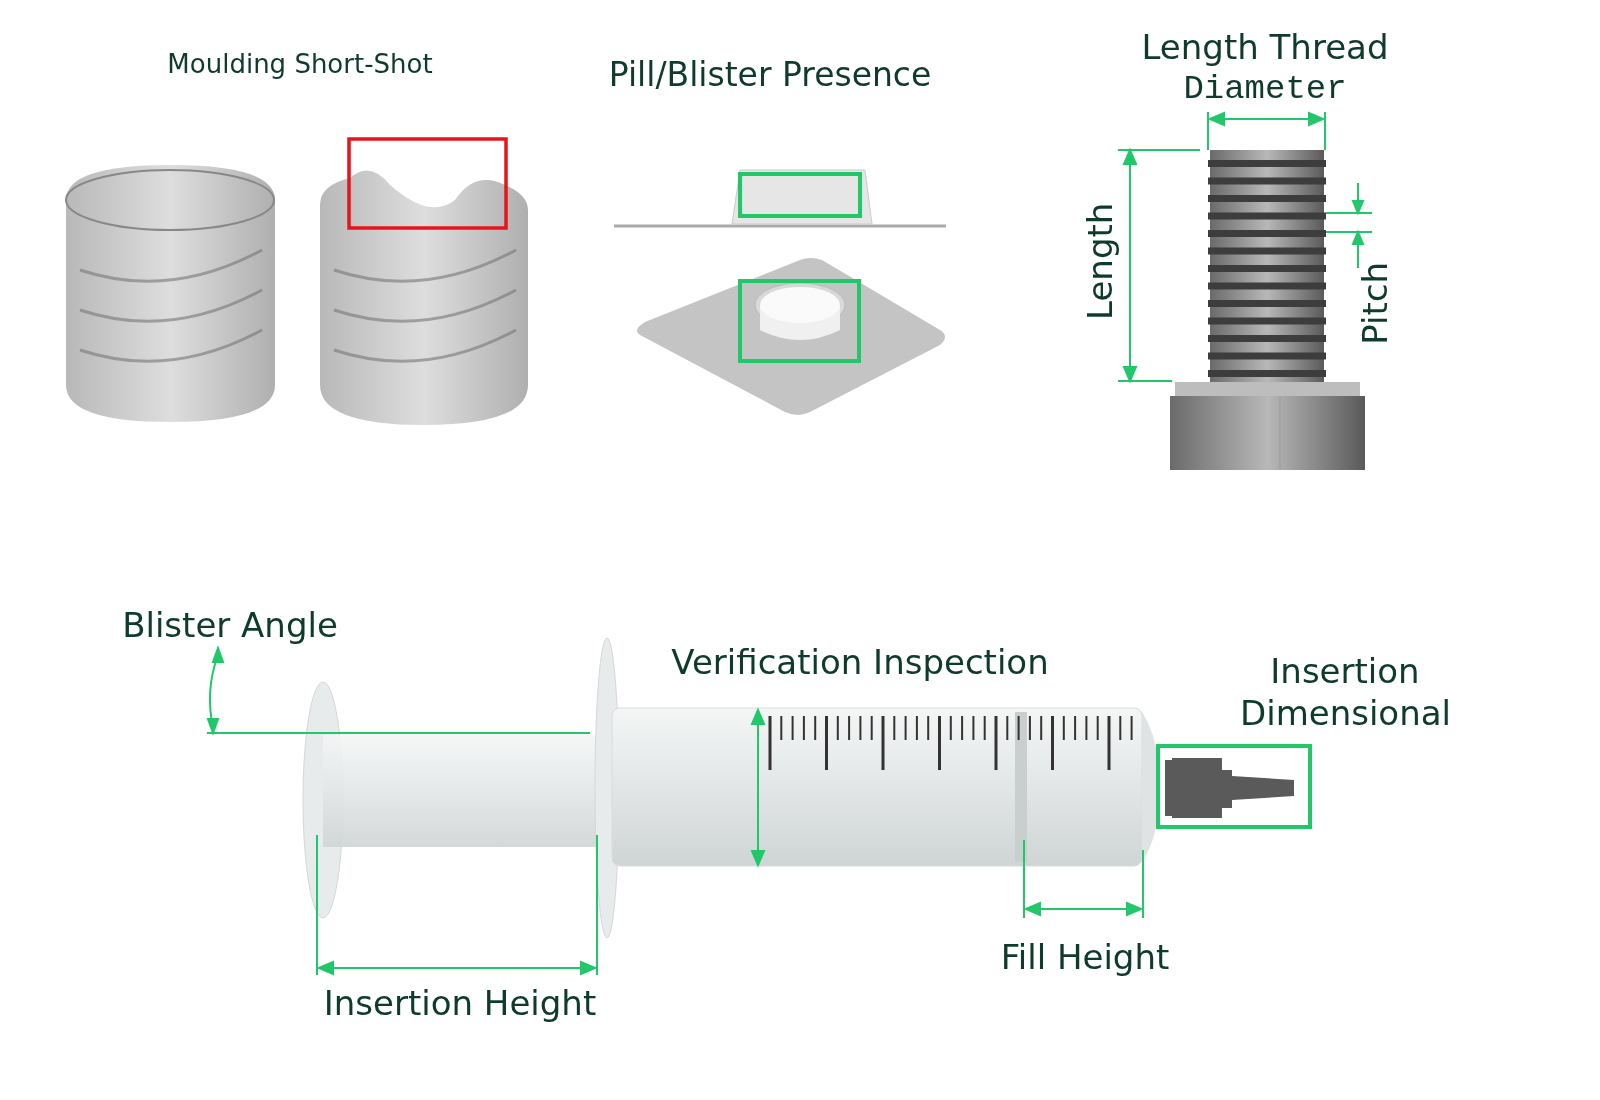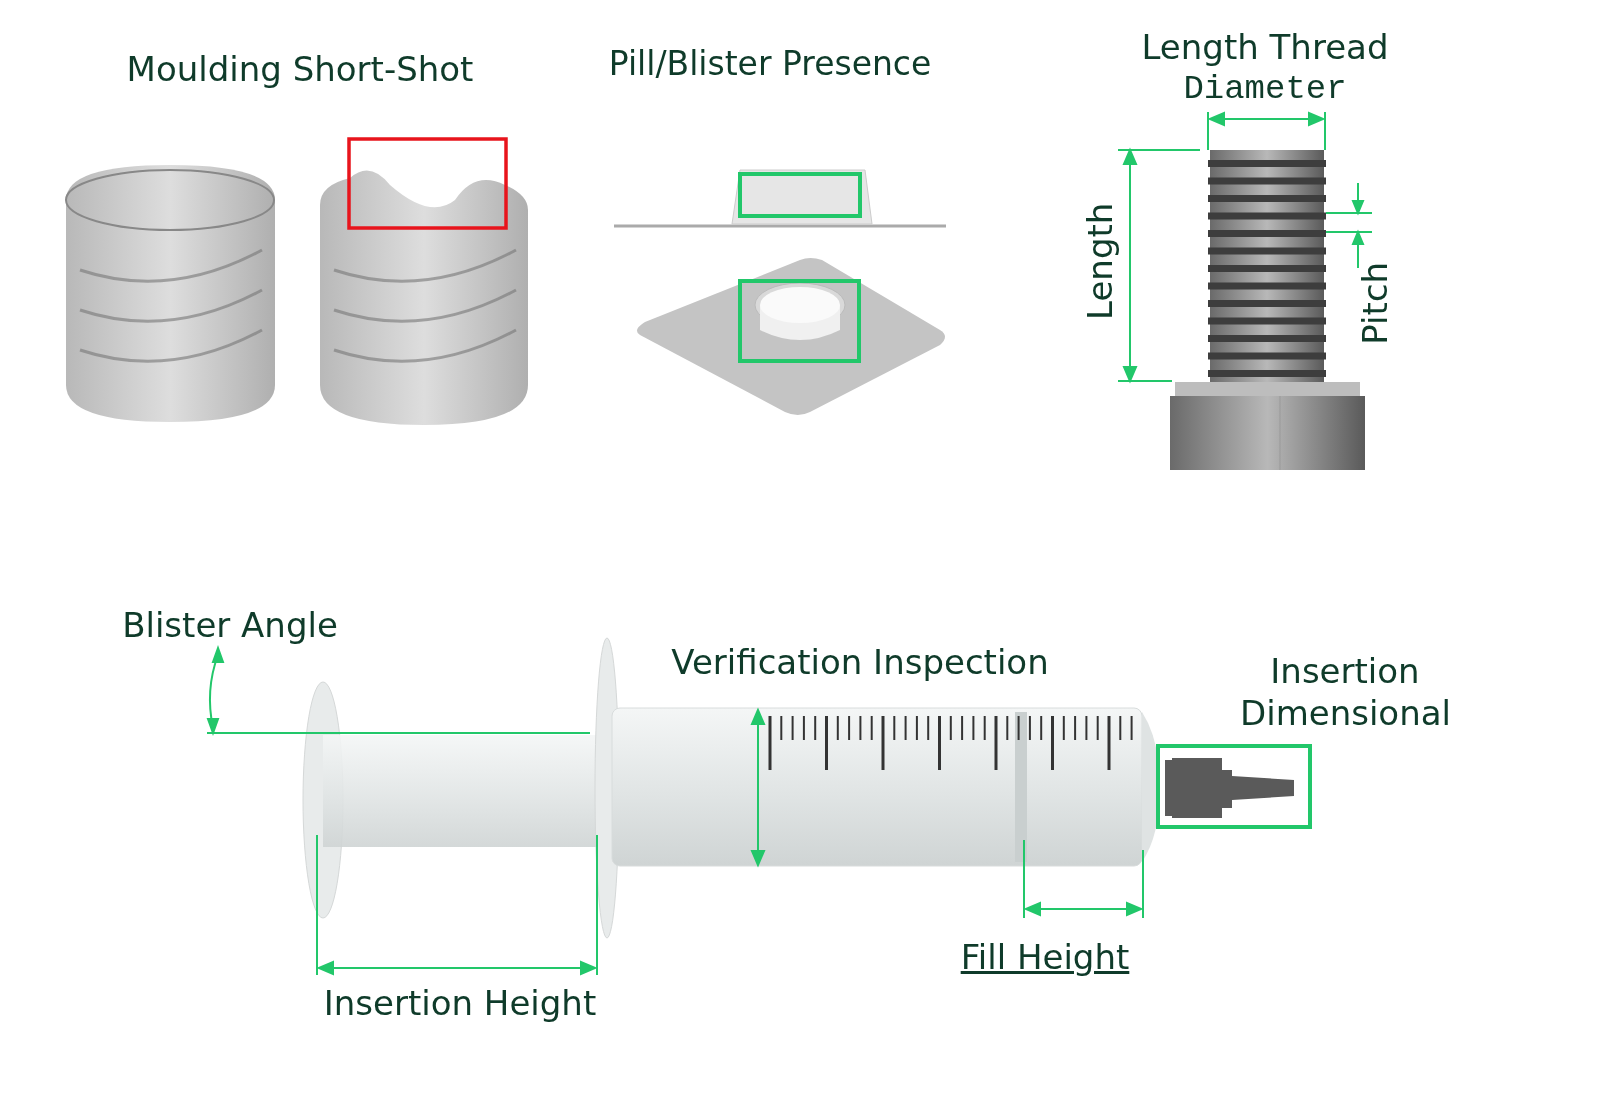--- a/index.html
+++ b/index.html
@@ -163,25 +163,25 @@
   </g>
   <g stroke="#22c76a" stroke-width="2" fill="#22c76a">
     <line x1="317" y1="835" x2="317" y2="975"></line>
       <line x1="597" y1="835" x2="597" y2="975"></line>
     <line x1="321" y1="968" x2="593" y2="968"></line>
     <path d="M319,968 l14,-6 v12 z"></path>
       <path d="M595,968 l-14,-6 v12 z"></path>
   </g>
 </svg>
 
-<div class="lbl" style="left:120px;top:48px;width:360px;font-size:34px;">Moulding Short-Shot</div>
-<div class="lbl" style="left:600px;top:43px;width:340px;font-size:33px;">Pill/Blister Presence</div>
+<div class="lbl" style="left:120px;top:48px;width:360px;font-size:26px;">Moulding Short-Shot</div>
+<div class="lbl" style="left:600px;top:54px;width:340px;font-size:33px;">Pill/Blister Presence</div>
 <div class="lbl" style="left:1140px;top:26px;width:250px;">Length Thread</div>
 <div class="lbl" style="left:1140px;top:68px;width:250px;font-family:Liberation Mono, monospace;">Diameter</div>
 <div class="lbl rot" style="left:1040px;top:240px;width:120px;">Length</div>
 <div class="lbl rot" style="left:1325px;top:282px;width:100px;">Pitch</div>
 
 <div class="lbl" style="left:110px;top:604px;width:240px;">Blister Angle</div>
 <div class="lbl" style="left:660px;top:641px;width:400px;">Verification Inspection</div>
 <div class="lbl" style="left:1240px;top:650px;width:210px;">Insertion</div>
 <div class="lbl" style="left:1240px;top:692px;width:210px;">Dimensional</div>
-<div class="lbl" style="left:955px;top:936px;width:180px;text-decoration:underline;">Fill Height</div>
+<div class="lbl" style="left:995px;top:936px;width:180px;">Fill Height</div>
 <div class="lbl" style="left:320px;top:982px;width:280px;">Insertion Height</div>
 
 </body></html>

